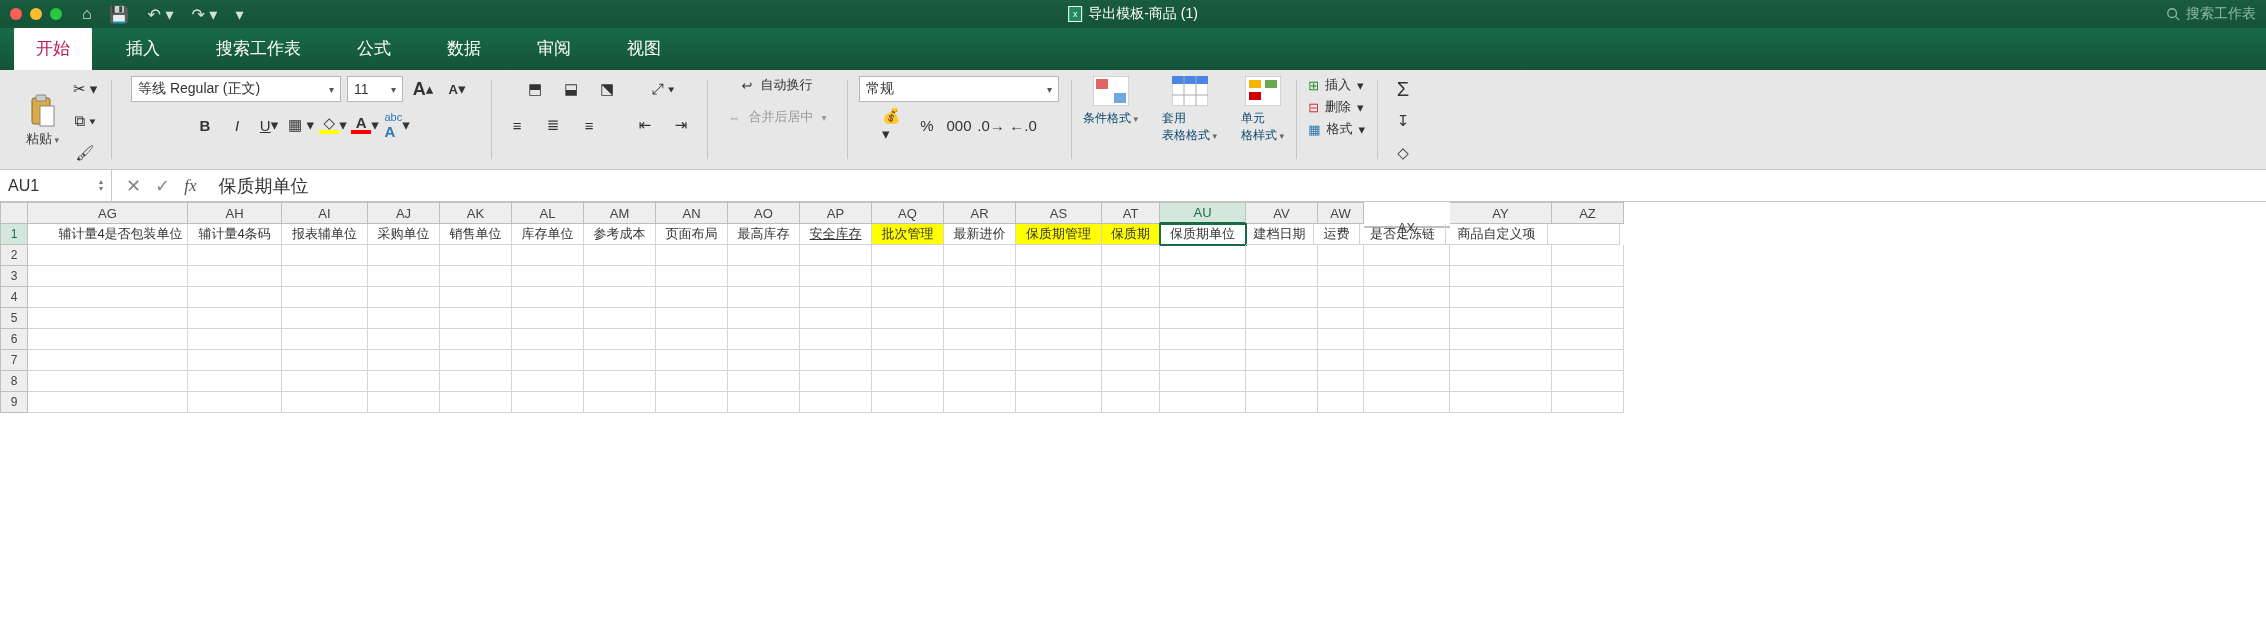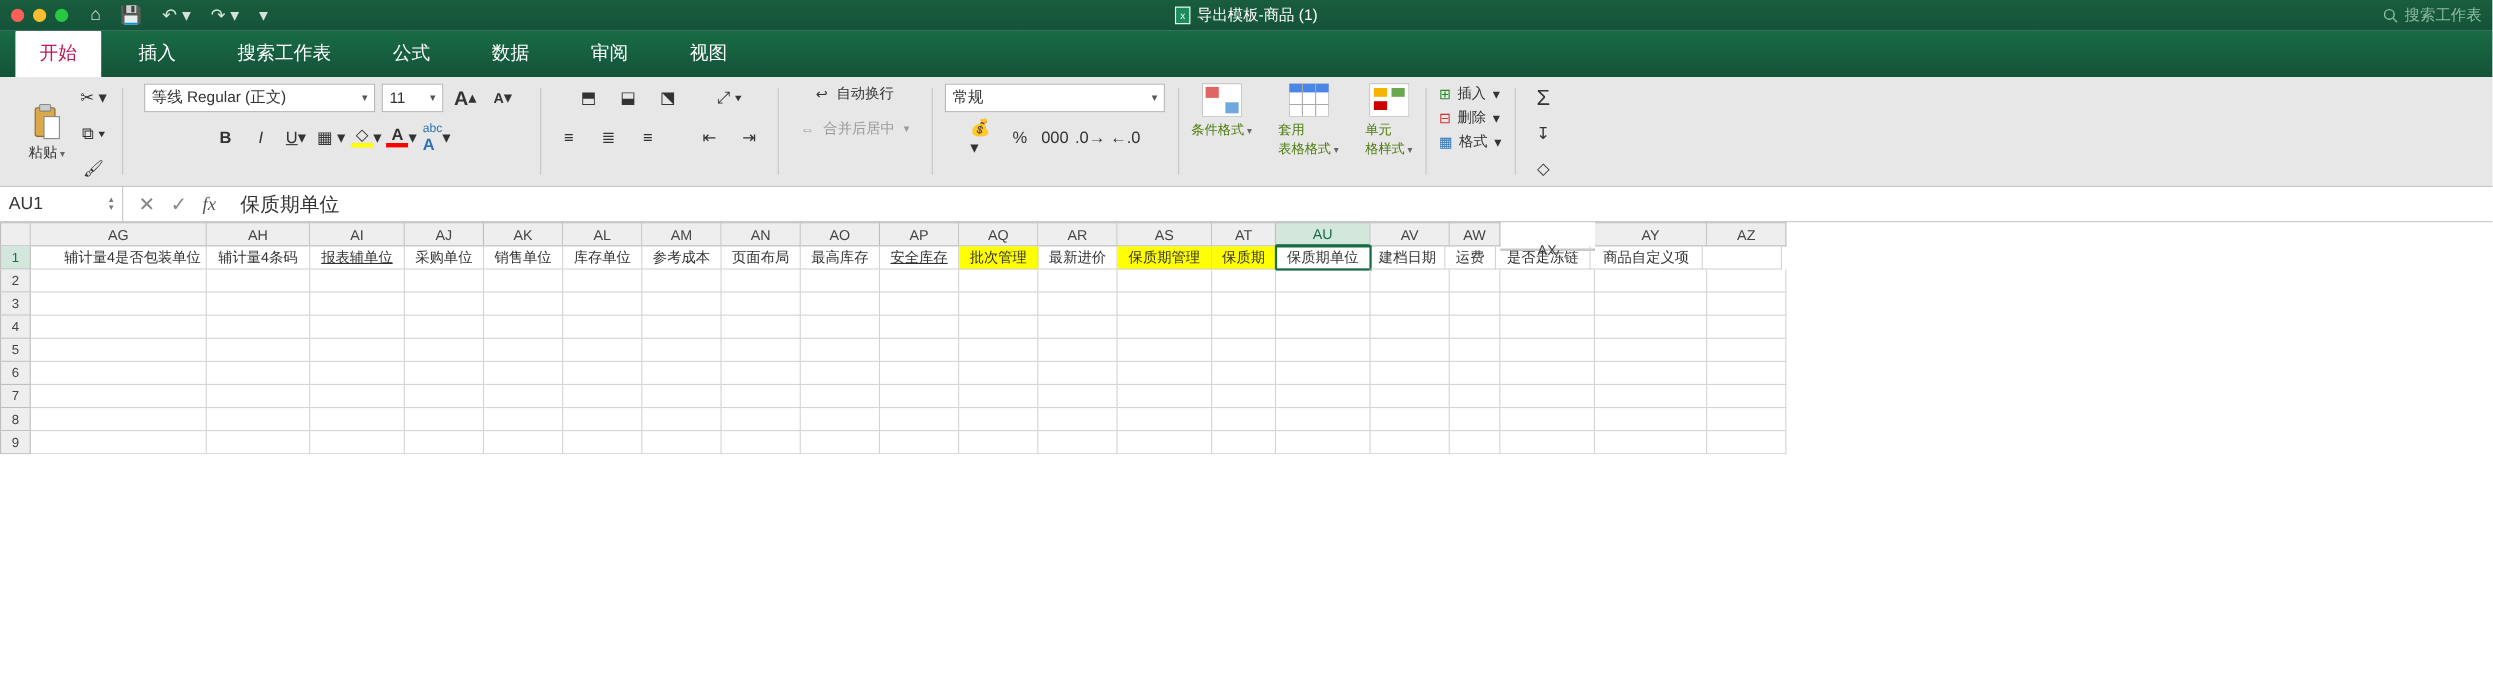--- a/index.html
+++ b/index.html
@@ -36,21 +36,21 @@
   .selectish .caret { margin-left: auto; font-size: 10px; color: #555; padding-left: 6px; }
   
   .icon-btn { width: 28px; height: 26px; display: flex; align-items: center; justify-content: center; font-size: 15px; color: #333; cursor: pointer; border: 1px solid transparent; }
   .swatch-y { display: inline-block; width: 20px; height: 4px; background: #ffff00; }
   .swatch-r { display: inline-block; width: 20px; height: 4px; background: #ff0000; }
   
   .small-a { font-size: 18px; font-weight: bold; } .small-a.sm { font-size: 13px; }
   .underA { display: flex; flex-direction: column; align-items: center; line-height: .9; }
   
   .styles-block { display: flex; gap: 24px; align-items: flex-start; }
-  .style-item { display: flex; flex-direction: column; align-items: center; gap: 4px; font-size: 12px; color: #4d7c0f; }
+  .style-item { display: flex; flex-direction: column; align-items: center; gap: 4px; font-size: 12px; color: #0c4a6e; }
   .style-item svg { width: 36px; height: 30px; }
   
   .cells-block { display: flex; flex-direction: column; gap: 4px; }
   .cell-row { display: flex; align-items: center; gap: 6px; font-size: 13px; cursor: pointer; }
   
   
   .fxbar { height: 32px; border-bottom: 1px solid #c6c6c6; display: flex; align-items: center; background: #fff; }
   .namebox { width: 112px; height: 100%; border-right: 1px solid #c6c6c6; display: flex; align-items: center; padding: 0 8px; font-size: 16px; }
   .namebox .spin { margin-left: auto; display: flex; flex-direction: column; font-size: 8px; color: #777; line-height: .8; }
   .fx-btns { display: flex; align-items: center; gap: 14px; padding: 0 14px; color: #888; font-size: 18px; }
@@ -298,21 +298,21 @@
       <div class="colh" style="width: 46px;">AW</div>
       <div class="colh" style="width: 86px; margin-top: 24px;">AX</div>
       <div class="colh" style="width: 102px; text-align: center;">AY</div>
       <div class="colh" style="width: 72px;">AZ</div>
     </div>
   <div class="rows" id="rows">
       <div class="r">
         <div class="rh sel">1</div>
         <div class="c" style="width: 160px; padding-left: 28px;">辅计量4是否包装单位</div>
         <div class="c" style="width: 94px;">辅计量4条码</div>
-        <div class="c" style="width: 86px; text-decoration: underline;">报表辅单位</div>
+        <div class="c" style="width: 86px;">报表辅单位</div>
         <div class="c" style="width: 72px;">采购单位</div>
         <div class="c" style="width: 72px;">销售单位</div>
         <div class="c" style="width: 72px;">库存单位</div>
         <div class="c" style="width: 72px;">参考成本</div>
         <div class="c" style="width: 72px;">页面布局</div>
         <div class="c" style="width: 72px;">最高库存</div>
         <div class="c" style="width: 72px; text-decoration: underline;">安全库存</div>
         <div class="c hl" style="width: 72px;">批次管理</div>
         <div class="c" style="width: 72px;">最新进价</div>
         <div class="c hl" style="width: 86px;">保质期管理</div>

